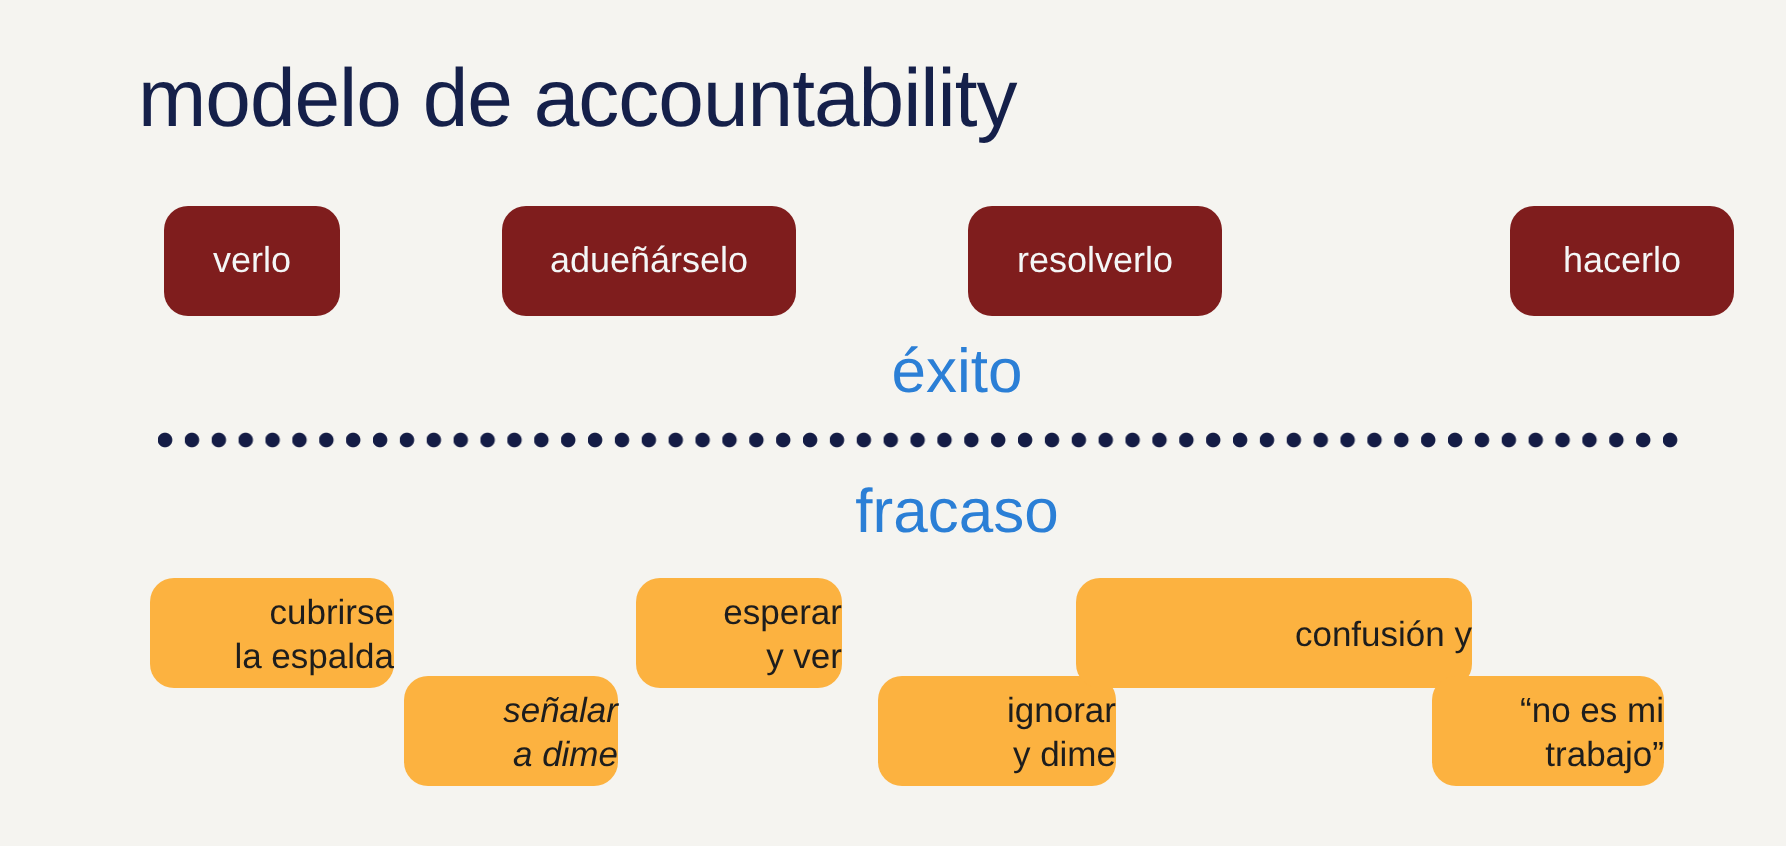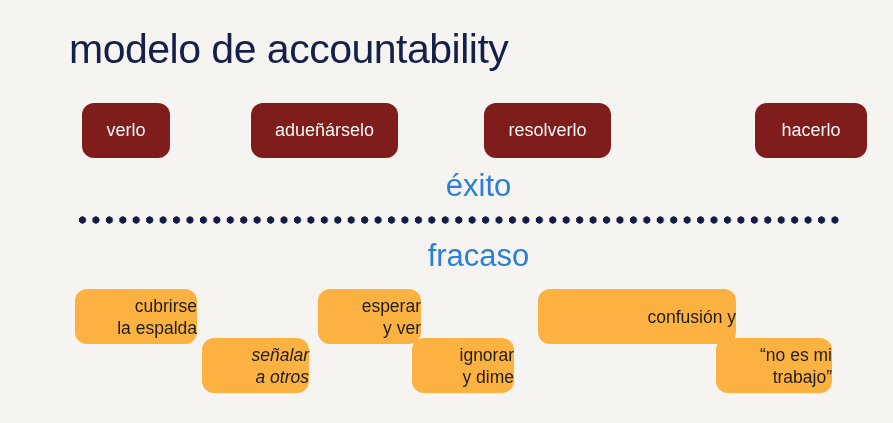--- a/index.html
+++ b/index.html
@@ -43,27 +43,27 @@
 <div class="label" style="top:168px;">éxito</div>
 <div class="dots"></div>
 <div class="label" style="top:238px;">fracaso</div>
 
 <div class="orange" style="left:75px;top:289px;width:122px;">
   <span>cubrirse</span>
   <span>la espalda</span>
 </div>
 <div class="orange" style="left:202px;top:338px;width:107px;font-style:italic;">
   <span>señalar</span>
-  <span>a otros</span>
+  <span>a dime</span>
 </div>
 <div class="orange" style="left:318px;top:289px;width:103px;">
   <span>esperar</span>
   <span>y ver</span>
 </div>
-<div class="orange" style="left:412px;top:338px;width:102px;">
+<div class="orange" style="left:439px;top:338px;width:119px;">
   <span>ignorar</span>
   <span>y dime</span>
 </div>
 <div class="orange" style="left:538px;top:289px;width:198px;">
   <span>confusión y</span>
 </div>
 <div class="orange" style="left:716px;top:338px;width:116px;">
   <span>“no es mi</span>
   <span>trabajo”</span>
 </div>

